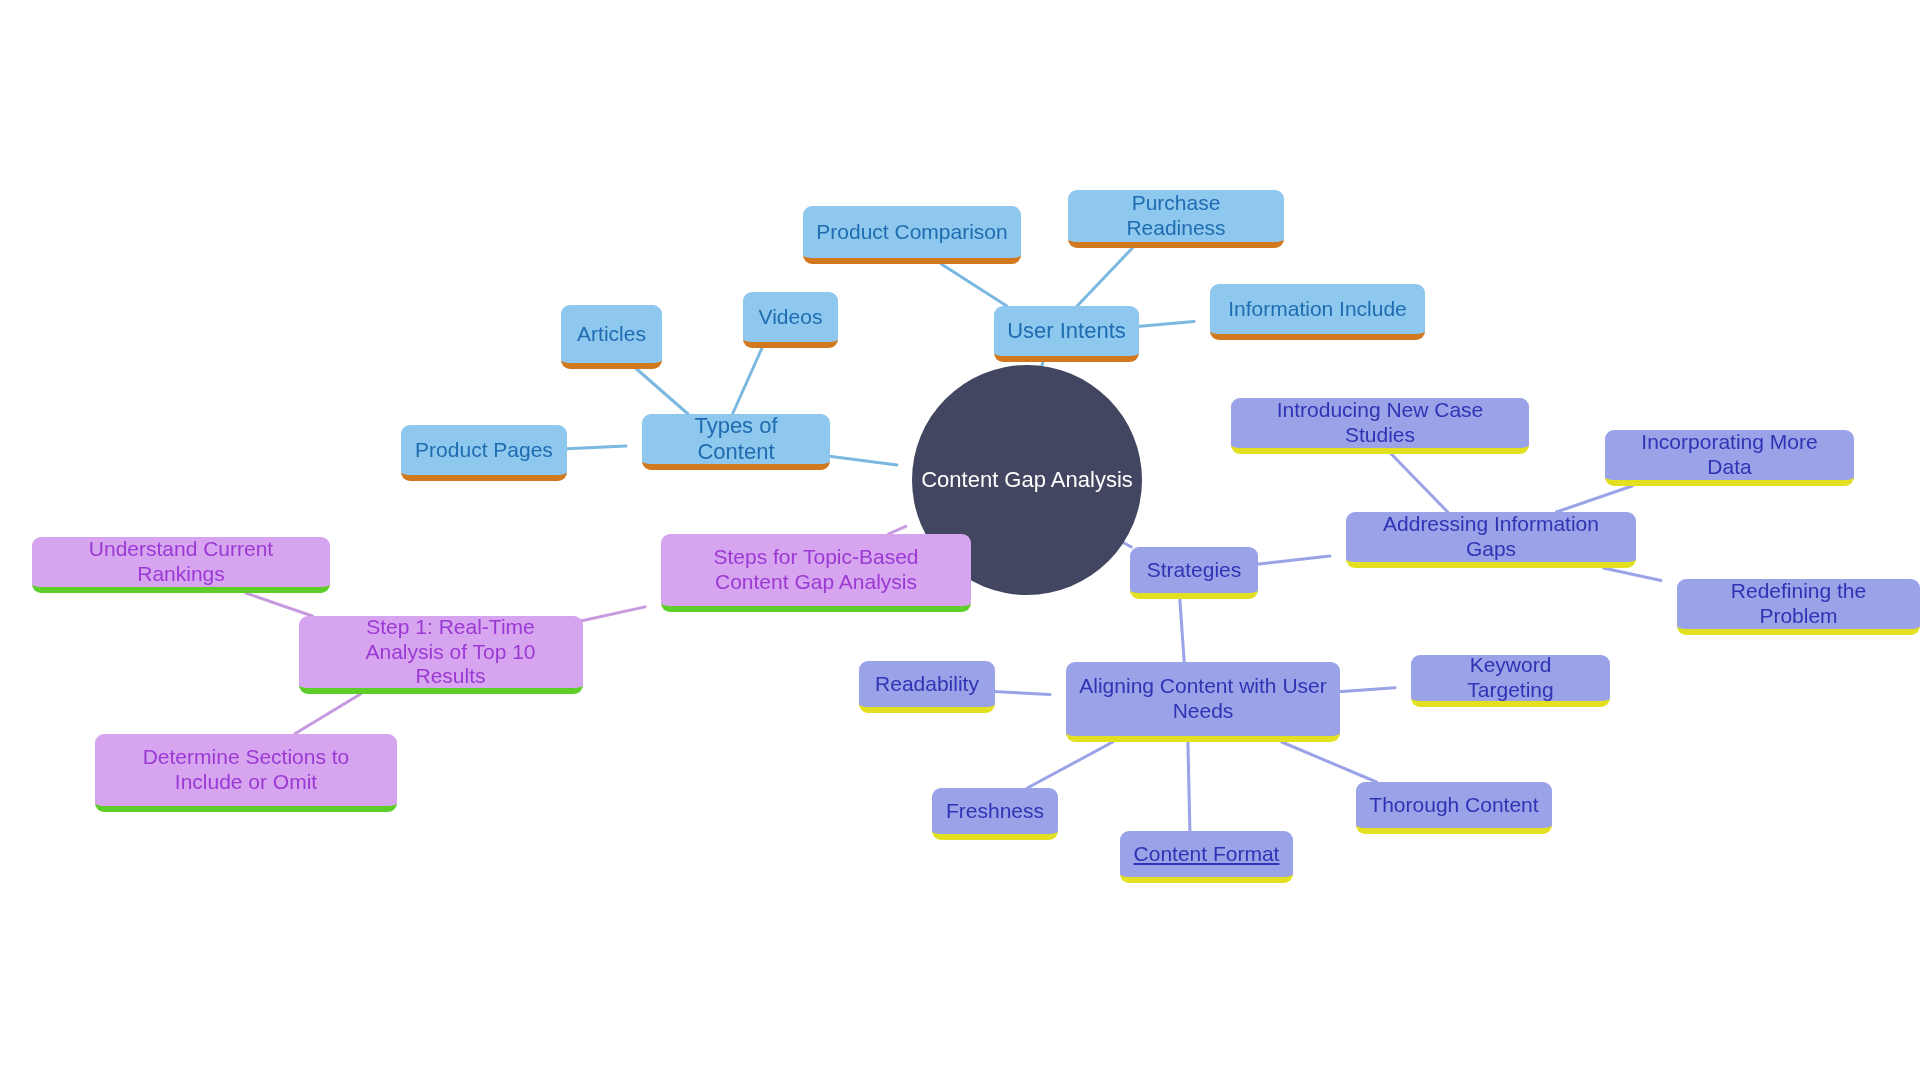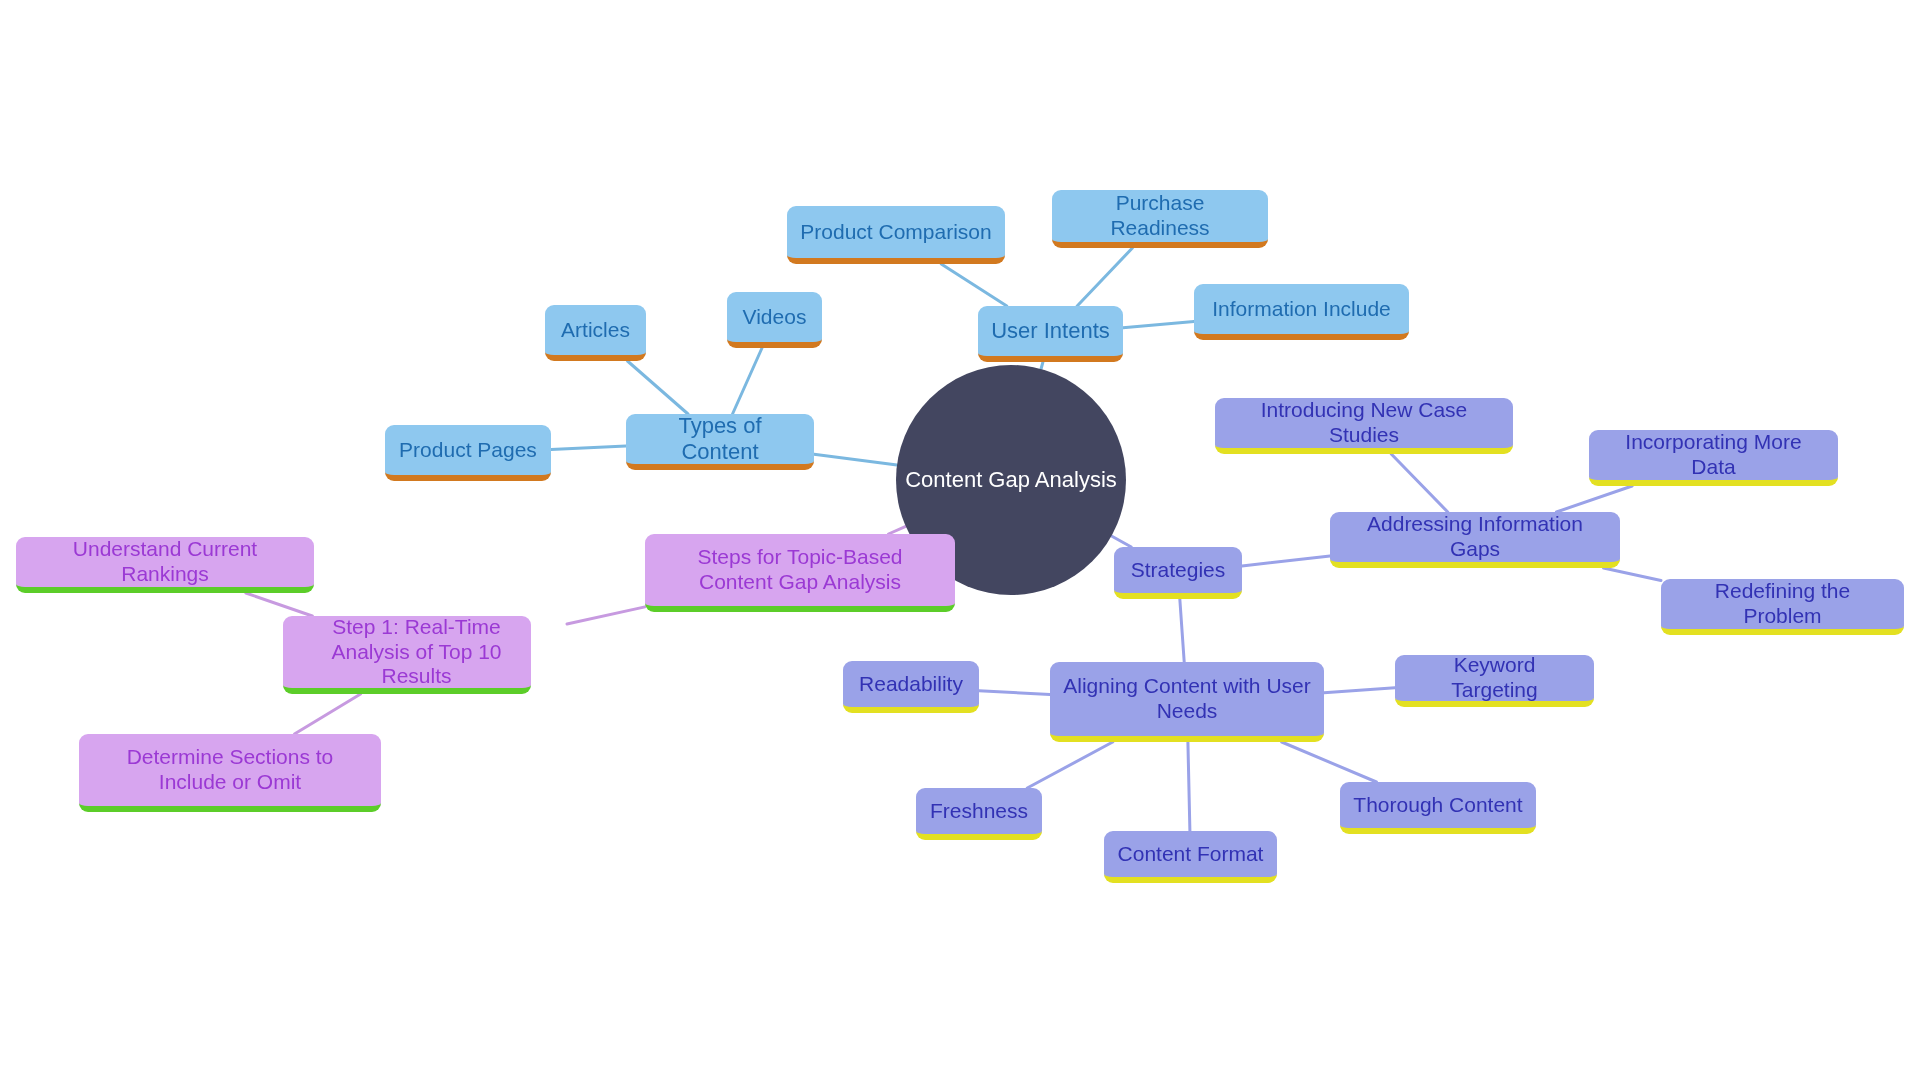--- a/index.html
+++ b/index.html
@@ -31,20 +31,21 @@
     position: absolute;
     box-sizing: border-box;
     display: flex;
     align-items: center;
     justify-content: center;
     text-align: center;
     border-radius: 9px;
     line-height: 1.18;
     padding: 7px 13px;
     white-space: pre-line;
+    margin-left: 16px;
   }
   .node.blue {
     background: #8ec8ef;
     color: #1f6cb0;
     border-bottom: 6px solid #d2791f;
   }
   .node.periwinkle {
     background: #9aa2e8;
     color: #3232b4;
     border-bottom: 6px solid #e3e021;
@@ -91,31 +92,31 @@
       <line x1="645" y1="606.8933333333333" x2="567" y2="623.9493333333334" stroke="#c79ae0" stroke-width="3" stroke-linecap="round"></line>
       <line x1="312.3333333333333" y1="616" x2="245.88888888888889" y2="593" stroke="#c79ae0" stroke-width="3" stroke-linecap="round"></line>
       <line x1="360.5508474576271" y1="694" x2="294.4491525423729" y2="734" stroke="#c79ae0" stroke-width="3" stroke-linecap="round"></line>
     </svg>
 <div class="node center" style="left: 896px; top: 365px; width: 230px; height: 230px; font-size: 22px;"><span>Content Gap Analysis</span></div>
     <div class="node blue" style="left: 978px; top: 306px; width: 145px; height: 56px; font-size: 22px;"><span>User Intents</span></div>
     <div class="node blue" style="left: 787px; top: 206px; width: 218px; height: 58px; font-size: 21px;"><span>Product Comparison</span></div>
     <div class="node blue" style="left: 1052px; top: 190px; width: 216px; height: 58px; font-size: 21px;"><span>Purchase Readiness</span></div>
     <div class="node blue" style="left: 1194px; top: 284px; width: 215px; height: 56px; font-size: 21px;"><span>Information Include</span></div>
     <div class="node blue" style="left: 626px; top: 414px; width: 188px; height: 56px; font-size: 22px;"><span>Types of Content</span></div>
-    <div class="node blue" style="left: 545px; top: 305px; width: 101px; height: 56px; font-size: 21px;"><span>Articles</span></div>
+    <div class="node blue" style="left: 545px; top: 305px; width: 101px; height: 64px; font-size: 21px;"><span>Articles</span></div>
     <div class="node blue" style="left: 727px; top: 292px; width: 95px; height: 56px; font-size: 21px;"><span>Videos</span></div>
     <div class="node blue" style="left: 385px; top: 425px; width: 166px; height: 56px; font-size: 21px;"><span>Product Pages</span></div>
     <div class="node periwinkle" style="left: 1114px; top: 547px; width: 128px; height: 52px; font-size: 21px;"><span>Strategies</span></div>
     <div class="node periwinkle" style="left: 1330px; top: 512px; width: 290px; height: 56px; font-size: 21px;"><span>Addressing Information Gaps</span></div>
     <div class="node periwinkle" style="left: 1215px; top: 398px; width: 298px; height: 56px; font-size: 21px;"><span>Introducing New Case Studies</span></div>
     <div class="node periwinkle" style="left: 1661px; top: 579px; width: 243px; height: 56px; font-size: 21px;"><span>Redefining the Problem</span></div>
     <div class="node periwinkle" style="left: 1589px; top: 430px; width: 249px; height: 56px; font-size: 21px;"><span>Incorporating More Data</span></div>
     <div class="node periwinkle" style="left: 1050px; top: 662px; width: 274px; height: 80px; font-size: 21px;"><span>Aligning Content with User Needs</span></div>
     <div class="node periwinkle" style="left: 843px; top: 661px; width: 136px; height: 52px; font-size: 21px;"><span>Readability</span></div>
     <div class="node periwinkle" style="left: 1395px; top: 655px; width: 199px; height: 52px; font-size: 21px;"><span>Keyword Targeting</span></div>
     <div class="node periwinkle" style="left: 916px; top: 788px; width: 126px; height: 52px; font-size: 21px;"><span>Freshness</span></div>
-    <div class="node periwinkle" style="left: 1104px; top: 831px; width: 173px; height: 52px; font-size: 21px;"><span>Content Format</span></div>
+    <div class="node periwinkle" style="left: 1104px; top: 831px; width: 173px; height: 52px; font-size: 21px; text-decoration: underline;"><span>Content Format</span></div>
     <div class="node periwinkle" style="left: 1340px; top: 782px; width: 196px; height: 52px; font-size: 21px;"><span>Thorough Content</span></div>
     <div class="node orchid" style="left: 645px; top: 534px; width: 310px; height: 78px; font-size: 21px;"><span>Steps for Topic-Based Content Gap Analysis</span></div>
-    <div class="node orchid" style="left: 283px; top: 616px; width: 248px; height: 78px; font-size: 21px; padding-left: 32px;"><span>Step 1: Real-Time Analysis of Top 10 Results</span></div>
+    <div class="node orchid" style="left: 283px; top: 616px; width: 284px; height: 78px; font-size: 21px; padding-left: 32px;"><span>Step 1: Real-Time Analysis of Top 10 Results</span></div>
     <div class="node orchid" style="left: 16px; top: 537px; width: 298px; height: 56px; font-size: 21px;"><span>Understand Current Rankings</span></div>
     <div class="node orchid" style="left: 79px; top: 734px; width: 302px; height: 78px; font-size: 21px;"><span>Determine Sections to Include or Omit</span></div>
   </div>
 
 </body></html>

